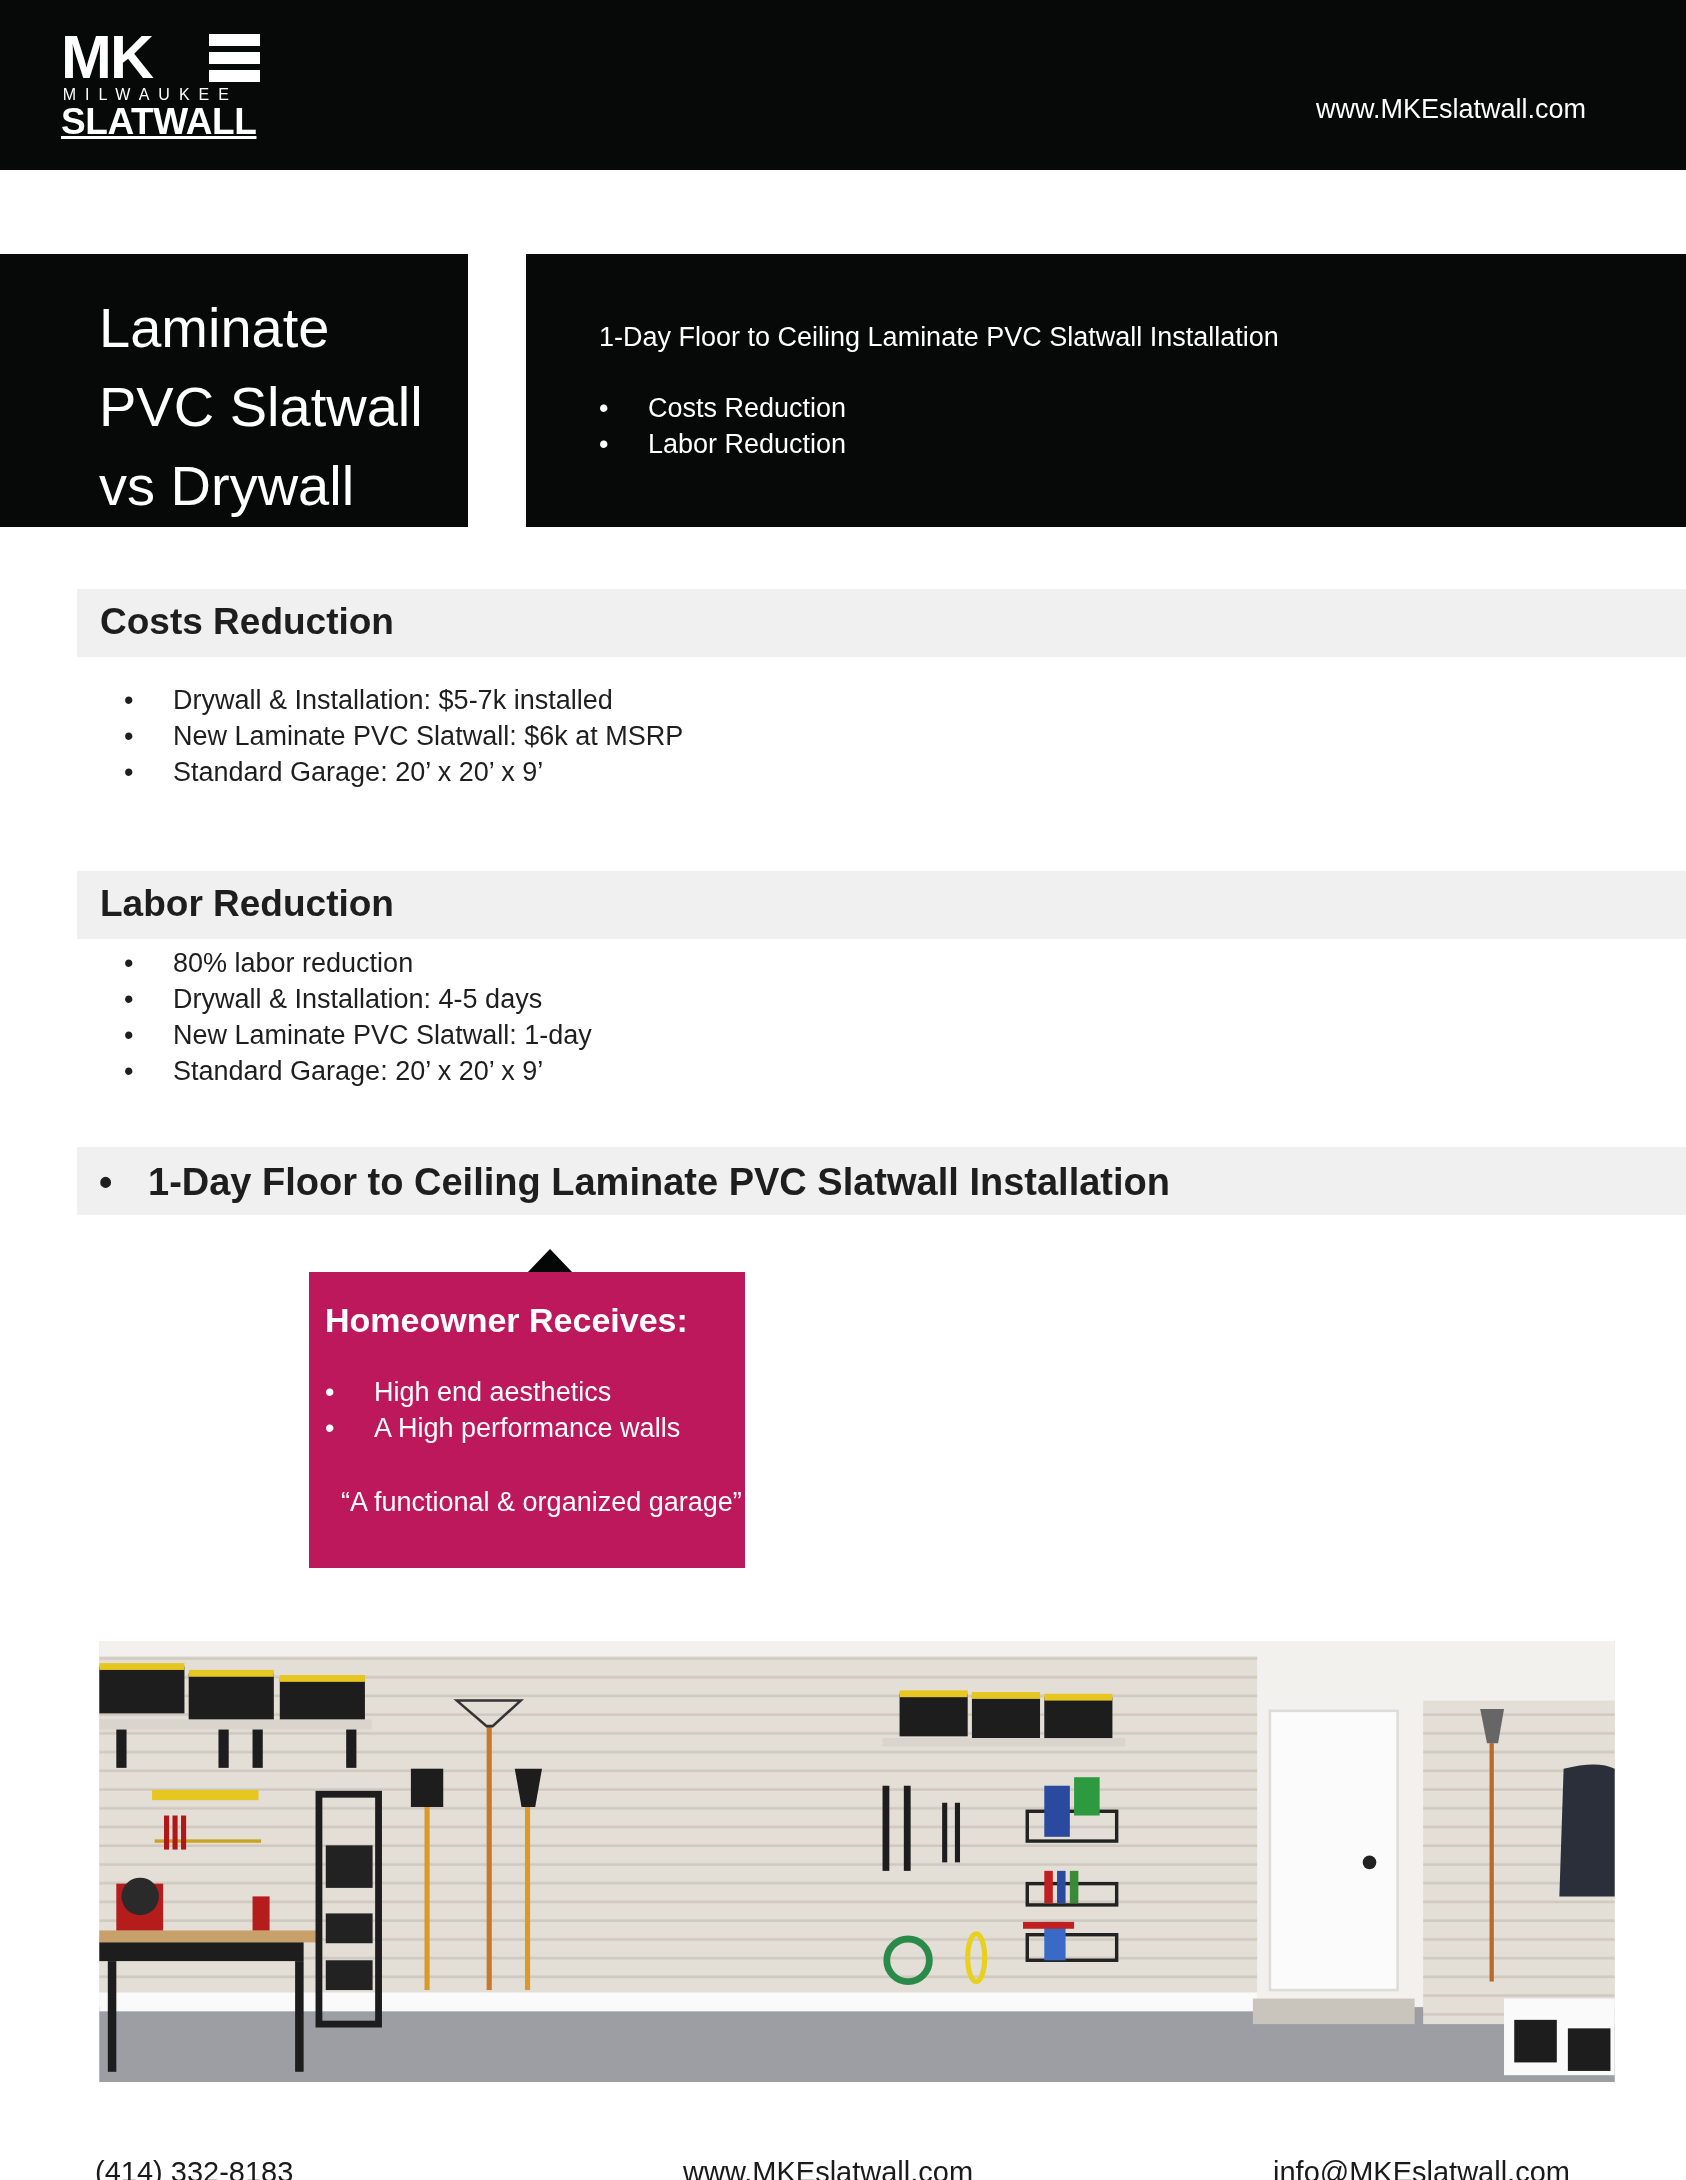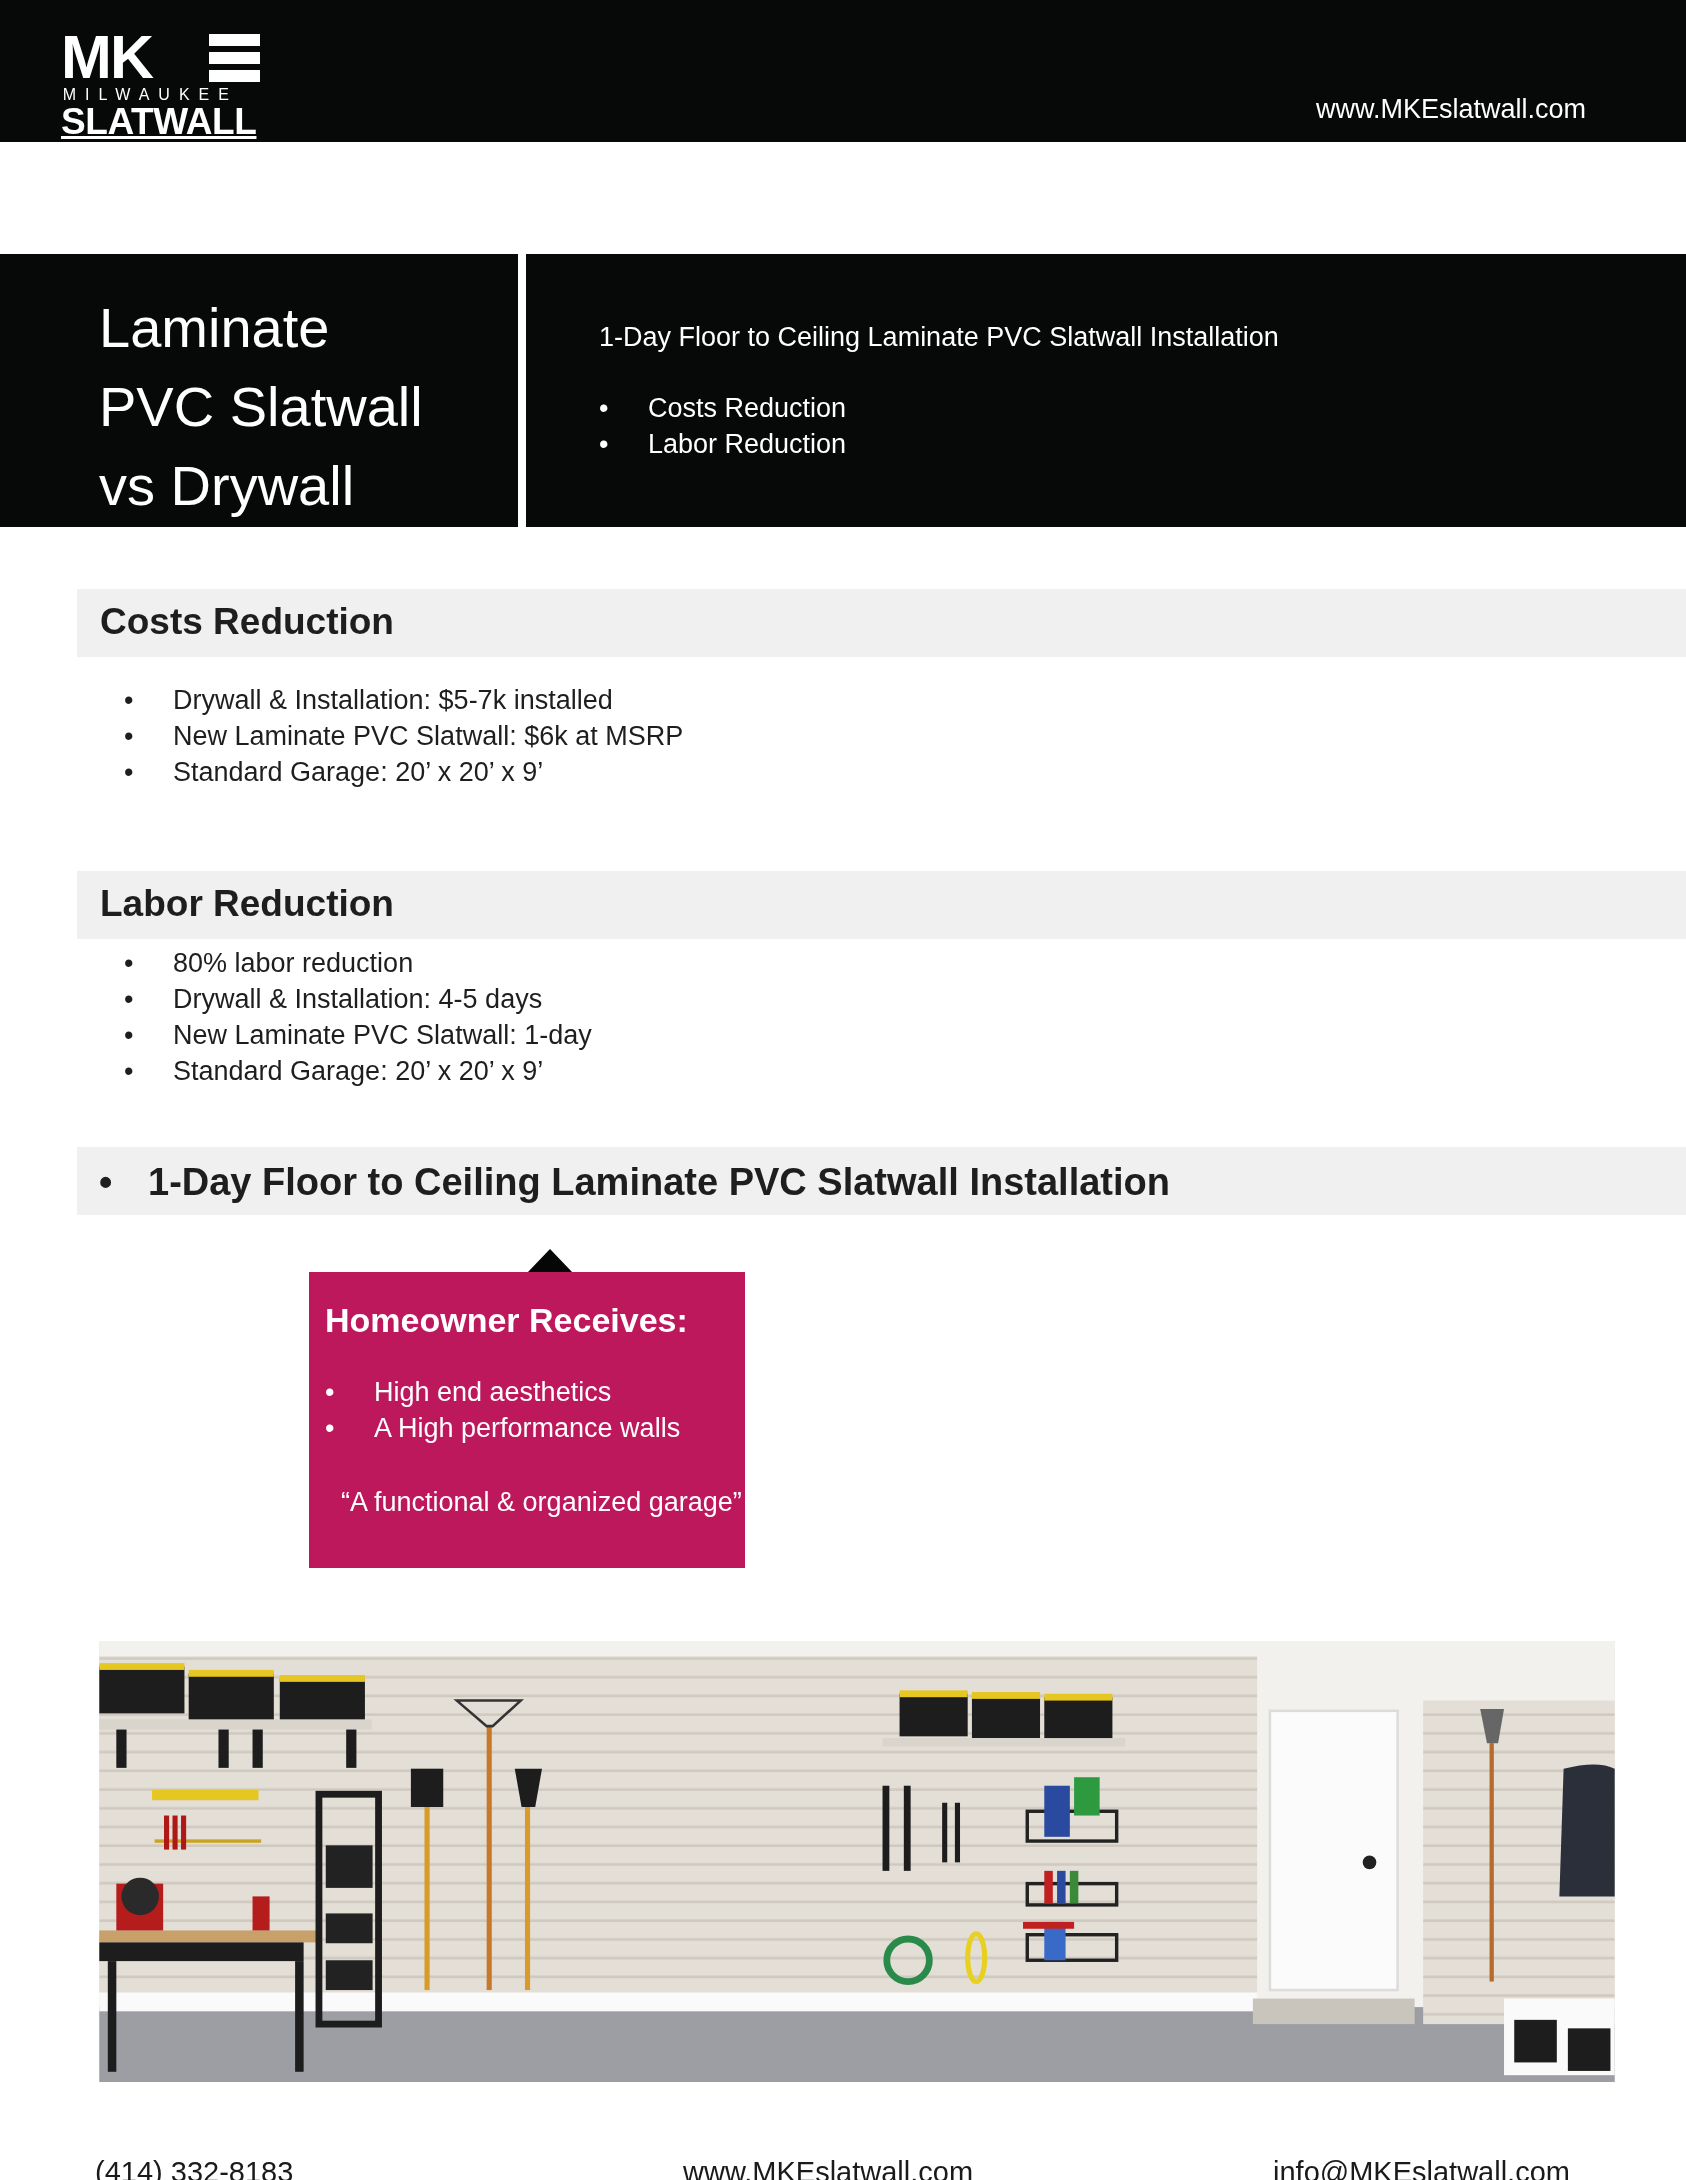--- a/index.html
+++ b/index.html
@@ -1,31 +1,31 @@
 <!DOCTYPE html>
 <html style="font-size:13.6px"><head>
 <meta charset="utf-8">
 <style>
   html, body { margin:0; padding:0; }
   body { width:1687px; height:2181px; background:#ffffff; position:relative; overflow:hidden;
          font-family:"Liberation Sans", sans-serif; color:#1a1a1a; }
   .abs { position:absolute; }
 
   
-  .header { left:0; top:0; width:1687px; height:142px; background:#070909; }
+  .header { left:0; top:0; width:1687px; height:170px; background:#070909; }
   .logo { left:61px; top:31px; width:204px; height:111px; color:#fff; }
   .logo .mk { position:absolute; left:0; top:0; font-weight:bold; font-size:61px; line-height:53px; letter-spacing:-1.7px; }
   .logo .bars { position:absolute; left:148px; top:3.4px; width:51px; height:48px; }
   .logo .bars span { display:block; height:12px; background:#fff; margin-bottom:6px; }
   .logo .milw { position:absolute; left:1.7px; top:55px; font-size:16px; letter-spacing:9px; line-height:17px; }
   .logo .slat { position:absolute; left:0; top:72px; font-weight:bold; font-size:37px; line-height:37px; letter-spacing:-0.4px;text-decoration:underline; }
   .header-url { right:101px; top:94px; color:#fff; font-size:27px; }
 
   
-  .hero-left { left:0; top:254px; width:518px; height:273px; background:#070909; }
+  .hero-left { left:0; top:254px; width:468px; height:273px; background:#070909; }
   .hero-right { left:526px; top:254px; width:1160px; height:273px; background:#070909; }
   .hero-title { position:absolute; left:99px; top:34px; color:#fff; font-size:56px; line-height:79px; }
   .hero-sub { position:absolute; left:73px; top:68px; color:#fff; font-size:27px; }
   .hero-list { position:absolute; left:73px; top:136px; margin:0; padding:0; list-style:none; color:#fff; font-size:27px; line-height:36px; }
   .bullet-row { display:flex; }
   .bullet-row .dot { width:49px; flex:none; }
 
   
   .band { left:77px; width:1610px; height:68px; background:#f0f0f0; }
   .band-title { position:absolute; left:23px; top:12px; font-weight:bold; font-size:37px; color:#1e1e1e; }

